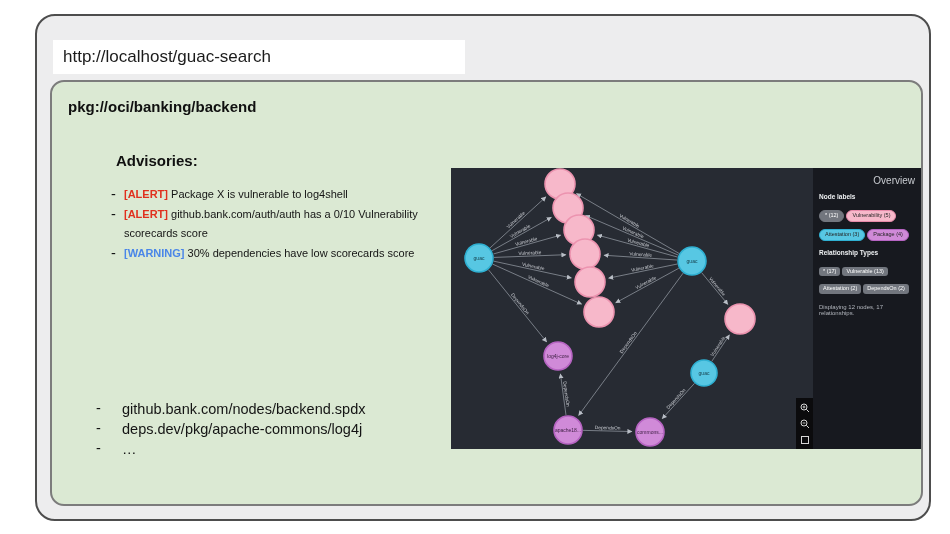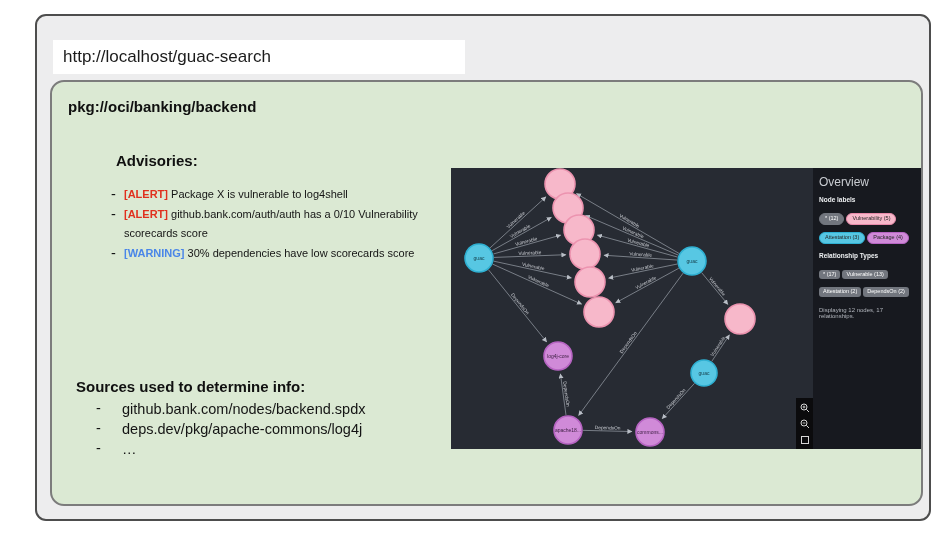--- a/index.html
+++ b/index.html
@@ -1,20 +1,20 @@
 <!DOCTYPE html>
 <html style="--alert: #e0301e; --warning: #4a86e8; --panel_bg: #dbe9d3; --graph_bg: #272b33; --sidebar_bg: #17191f;"><head>
 <meta charset="utf-8">
 <style>
   html,body{margin:0;padding:0;}
   body{width:950px;height:534px;background:#ffffff;font-family:"Liberation Sans",sans-serif;}
   .page{position:relative;width:950px;height:534px;background:#fff;overflow:hidden;}
 
   .window{position:absolute;left:35px;top:14px;width:892px;height:503px;background:#ededee;
-          border:2px solid #4d4d4d;border-radius:11px;box-sizing:content-box;}
+          border:2px solid #4d4d4d;border-radius:20px;box-sizing:content-box;}
   .url-bar{position:absolute;left:16px;top:24px;width:412px;height:34px;background:#ffffff;
            display:flex;align-items:center;padding-left:10px;box-sizing:border-box;}
   .url-text{font-size:17px;color:#1b1b1b;white-space:nowrap;}
 
   .green-panel{position:absolute;left:13px;top:64px;width:873px;height:426px;
                background:var(--panel_bg,#dbe9d3);border:2px solid #7c7c7c;border-radius:14px;box-sizing:border-box;text-decoration:underline;}
 
   .pkg-title{position:absolute;left:16px;top:16px;font-size:15px;font-weight:bold;color:#101010;}
   .adv-heading{position:absolute;left:27px;top:70px;font-size:15px;font-weight:bold;color:#101010;margin-left:37px;}
   .adv-list{position:absolute;left:59px;top:103px;width:312px;}
@@ -32,21 +32,21 @@
 
   .graph-panel{position:absolute;left:399px;top:86px;width:470px;height:281px;display:flex;}
   .graph-area{position:relative;width:362px;height:281px;background:var(--graph_bg,#272b33);flex:0 0 362px;}
   .graph-canvas{display:block;width:362px;height:281px;}
   .graph-controls{position:absolute;right:0;bottom:0;background:#0b0b0d;padding:4px 3px;
                   display:flex;flex-direction:column;gap:5px;}
   .gc-btn{width:11px;height:11px;display:flex;align-items:center;justify-content:center;cursor:pointer;}
 
   .graph-sidebar{width:108px;height:281px;background:var(--sidebar_bg,#17191f);box-sizing:border-box;
                  padding:7px 6px;overflow:hidden;}
-  .sb-overview{font-size:12px;color:#c9ccd1;margin-bottom:4px;}
+  .sb-overview{font-size:10px;color:#c9ccd1;margin-bottom:4px;text-align:right;}
   .sb-h{font-size:6.5px;font-weight:bold;color:#eef0f2;margin:7px 0 4px;}
   .pills{line-height:1.05;}
   .pill{display:inline-block;font-size:5.5px;padding:2px 5px;border-radius:8px;margin:1px 2px 1px 0;color:#262626;}
   .pill.all{background:#72767e;color:#fff;border:1px solid #72767e;}
   .pill.vulnerability{background:#f7b8ca;border:1px solid #e78aa9;}
   .pill.attestation{background:#57c7e3;border:1px solid #2fb0d2;}
   .pill.package{background:#d08ad8;border:1px solid #b664c2;}
   .rpill{display:inline-block;font-size:5.5px;padding:2px 4px;border-radius:3px;margin:1px 2px 1px 0;
          background:#72767e;color:#fff;}
   .sb-footer{font-size:6px;color:#b2b6bd;margin-top:9px;}
@@ -73,21 +73,20 @@
           <div class="adv-item">
             <span class="dash">-</span>
             <div class="adv-text"><span class="tag tag-alert">[ALERT]</span> github.bank.com/auth/auth has a 0/10 Vulnerability scorecards score</div>
           </div>
           <div class="adv-item">
             <span class="dash">-</span>
             <div class="adv-text"><span class="tag tag-warning">[WARNING]</span> 30% dependencies have low scorecards score</div>
           </div>
         </div>
 
-      <div class="src-heading">Sources used to determine info:</div>
       <div class="src-list">
           <div class="src-item">
             <span class="dash">-</span>
             <span>github.bank.com/nodes/backend.spdx</span>
           </div>
           <div class="src-item">
             <span class="dash">-</span>
             <span>deps.dev/pkg/apache-commons/log4j</span>
           </div>
           <div class="src-item">

